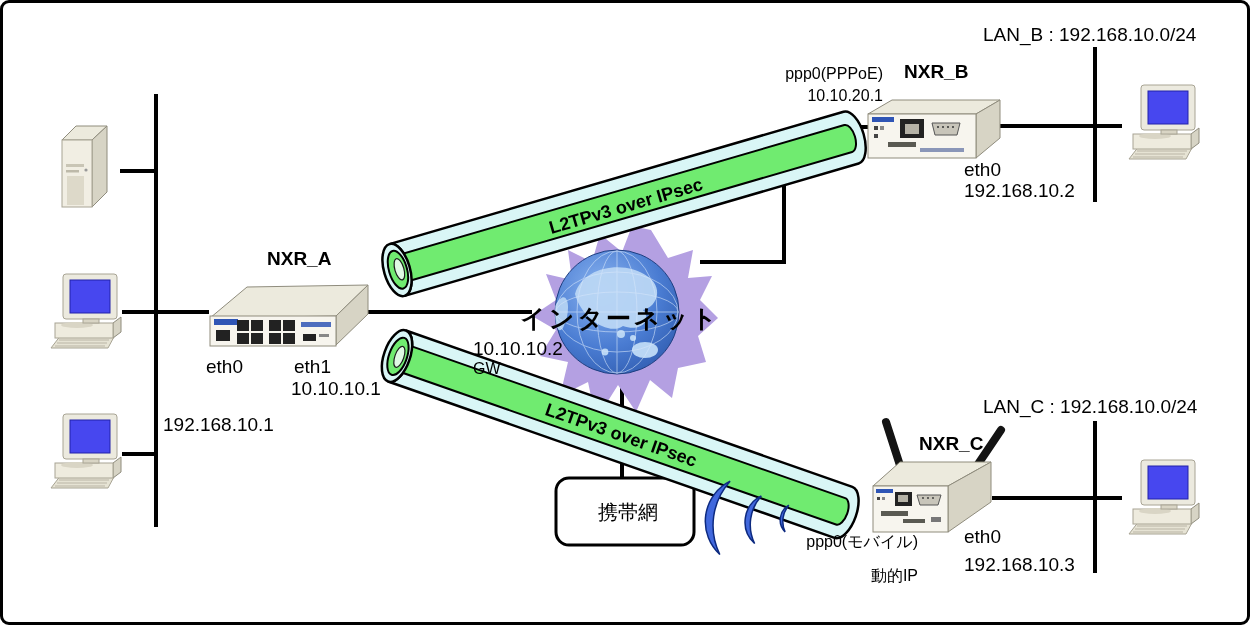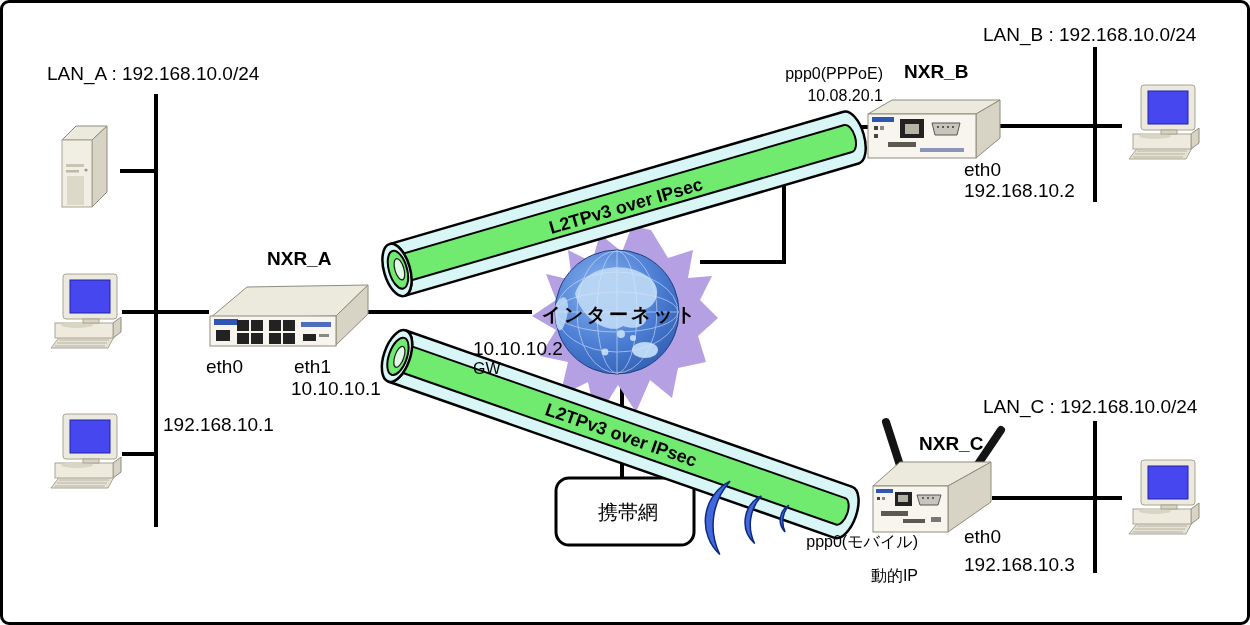--- a/index.html
+++ b/index.html
@@ -13,21 +13,21 @@
   .lbl{position:absolute;font-size:19px;color:#000;white-space:nowrap;line-height:1.12;}
   .bold{font-weight:bold;}
   .small{font-size:16px;}
   .right{text-align:right;}
   .tube-label{
     position:absolute;width:220px;text-align:center;
     font-size:18px;font-weight:600;color:#000;white-space:nowrap;
   }
   .internet-label{
     position:absolute;width:200px;text-align:center;
-    font-size:19px;font-weight:bold;letter-spacing:3px;color:#000;white-space:nowrap;
+    font-size:25px;font-weight:bold;letter-spacing:3px;color:#000;white-space:nowrap;
   }
   .keitai-label{
     position:absolute;left:556px;top:496px;width:138px;text-align:center;
     font-size:20px;color:#000;
   }
   
   .wire{stroke:#000;stroke-width:4;fill:none;}
   .tube-outer{fill:var(--tunnel_cyan,#d9f6f6);stroke:#000;stroke-width:2.5;}
   .tube-inner{fill:var(--tunnel_green,#70eb70);stroke:#000;stroke-width:2;}
   .tube-hole{fill:#dff9e4;stroke:#1c1c1c;stroke-width:1.2;}
@@ -201,36 +201,35 @@
     <circle cx="60" cy="80" r="0.9" fill="#333"></circle>
     <rect x="8" y="93" width="27" height="5" fill="#5a5a52"></rect>
     <rect x="30" y="101" width="22" height="4" fill="#5a5a52"></rect>
     <rect x="58" y="99" width="10" height="5" fill="#777"></rect>
   </g>
 
   <use href="#pc" x="1125" y="85"></use>
   <use href="#pc" x="1125" y="460"></use>
 </svg>
 
-<div class="lbl" style="left:44px;top:60px;">LAN_A : 192.168.10.0/24</div>
 <div class="lbl bold" style="left:264px;top:245px;">NXR_A</div>
 <div class="lbl" style="left:203px;top:353px;">eth0</div>
 <div class="lbl" style="left:160px;top:375px;margin-top:36px;">192.168.10.1</div>
 <div class="lbl" style="left:291px;top:353px;">eth1</div>
 <div class="lbl" style="left:288px;top:375px;">10.10.10.1</div>
 
 <div class="lbl small" style="left:470px;top:313px;margin-top:44px;">GW</div>
 <div class="lbl" style="left:470px;top:335px;">10.10.10.2</div>
 <div class="internet-label" style="left:517px;top:299px;">インターネット</div>
 
 <div class="tube-label" style="left:513px;top:193px;transform:rotate(-16.3deg);">L2TPv3 over IPsec</div>
 <div class="tube-label" style="left:508px;top:422px;transform:rotate(19.3deg);">L2TPv3 over IPsec</div>
 
 <div class="lbl small right" style="left:740px;top:62px;width:140px;">ppp0(PPPoE)</div>
-<div class="lbl small right" style="left:740px;top:84px;width:140px;">10.08.20.1</div>
+<div class="lbl small right" style="left:740px;top:84px;width:140px;">10.10.20.1</div>
 <div class="lbl bold" style="left:901px;top:58px;">NXR_B</div>
 <div class="lbl" style="left:980px;top:21px;">LAN_B : 192.168.10.0/24</div>
 <div class="lbl" style="left:961px;top:156px;">eth0</div>
 <div class="lbl" style="left:961px;top:177px;">192.168.10.2</div>
 
 <div class="lbl" style="left:980px;top:393px;">LAN_C : 192.168.10.0/24</div>
 <div class="lbl bold" style="left:916px;top:430px;">NXR_C</div>
 <div class="lbl" style="left:961px;top:523px;">eth0</div>
 <div class="lbl" style="left:961px;top:551px;">192.168.10.3</div>
 <div class="lbl small right" style="left:765px;top:530px;width:150px;">ppp0(モバイル)</div>

